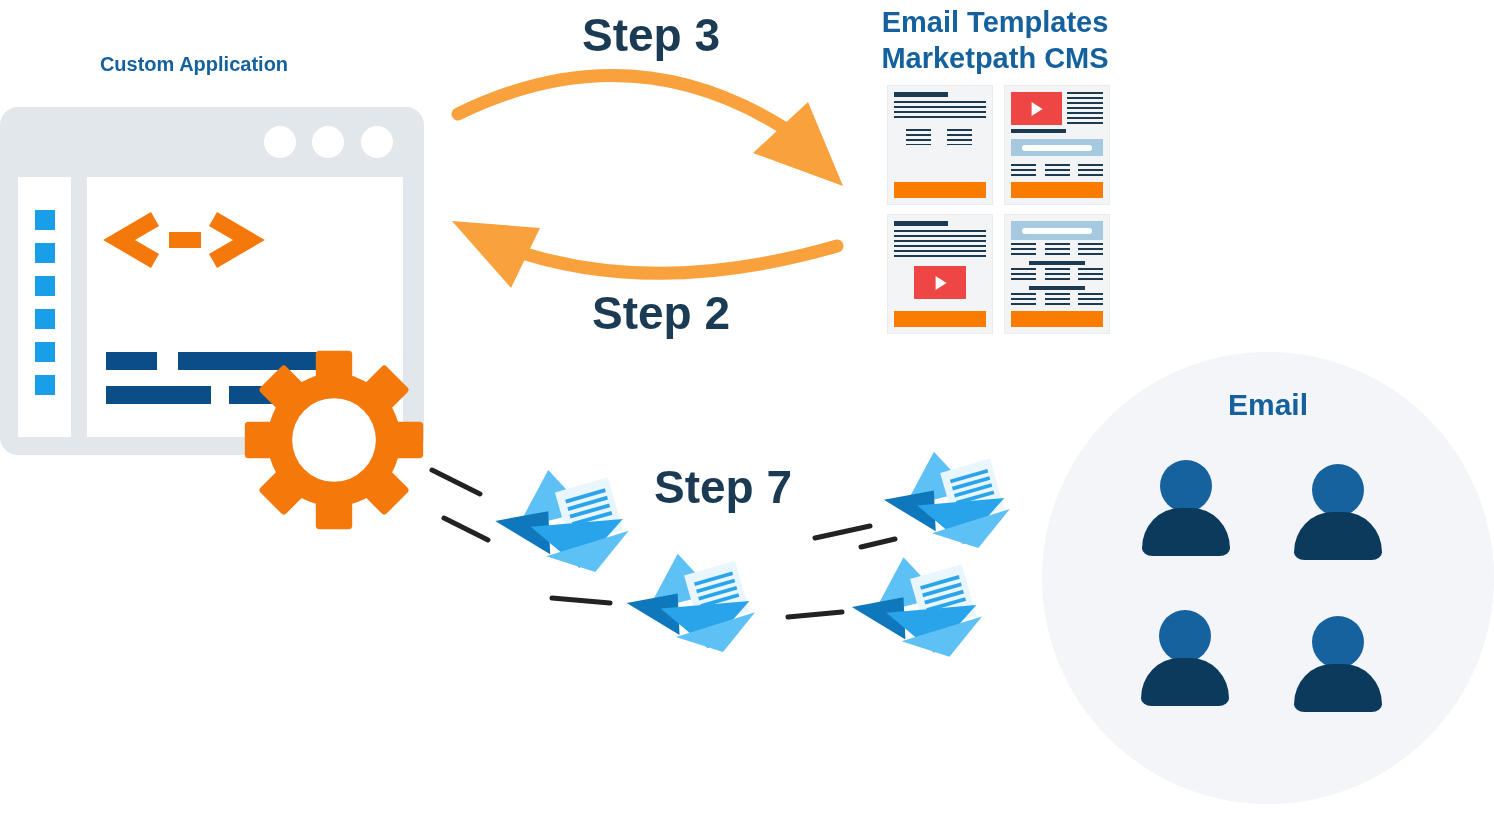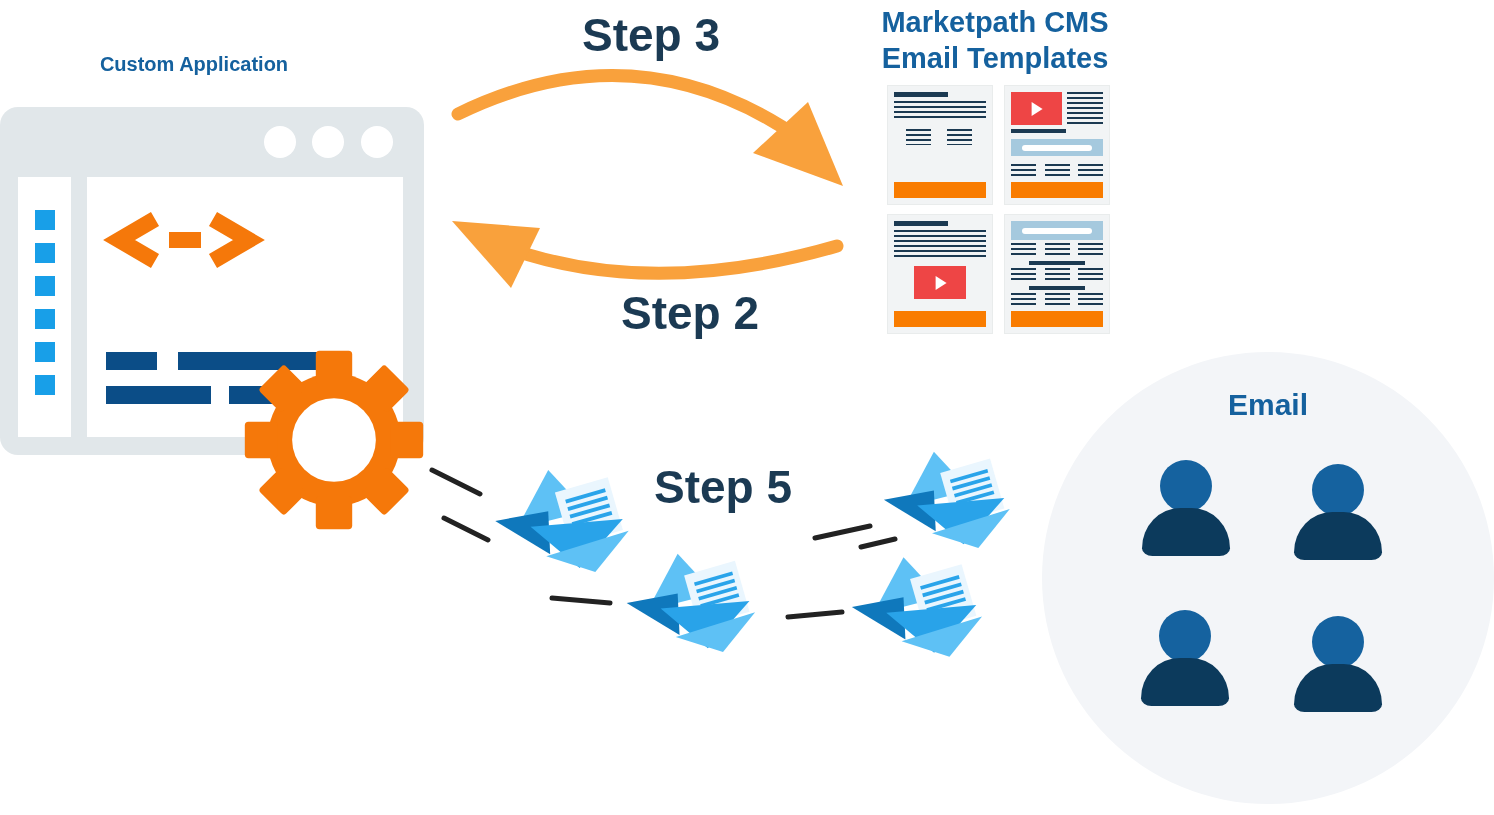--- a/index.html
+++ b/index.html
@@ -6,21 +6,21 @@
   html,body { background:#fff; }
   body { font-family:"Liberation Sans", sans-serif; }
   .canvas { position:relative; width:1494px; height:815px; background:#fff; overflow:hidden; }
 
   
   .heading { position:absolute; color:#15619E; font-weight:600; text-align:center; }
   .h-custom-app { left:38px; top:53px; width:312px; font-size:20px; }
   .h-marketpath { left:852px; top:4px; width:286px; font-size:29px; line-height:36px; }
   .step-label { position:absolute; color:#1B3A53; font-weight:600; font-size:46px; text-align:center; }
   .s1 { left:553px; top:8px;  width:196px; }
-  .s2 { left:563px; top:286px; width:196px;text-align:right; }
+  .s2 { left:563px; top:286px; width:196px; }
   .s3 { left:633px; top:460px; width:180px; }
 
   
   .app-window { position:absolute; left:0; top:107px; width:424px; height:348px; background:#E1E7EA; border-radius:18px; }
   .win-dot { position:absolute; top:19px; width:32px; height:32px; border-radius:50%; background:#fff; }
   .win-sidebar { position:absolute; left:18px; top:70px; width:53px; height:260px; background:#fff;
                  display:flex; flex-direction:column; align-items:center; padding-top:33px; gap:13px; }
   .sq { width:20px; height:20px; background:#189FE8; flex:0 0 auto; }
   .win-content { position:absolute; left:87px; top:70px; width:316px; height:260px; background:#fff; }
   .code-icon { position:absolute; left:16px; top:35px; overflow:visible; }
@@ -72,26 +72,26 @@
   .p1 { left:100px; top:108px; } .p2 { left:252px; top:112px; }
   .p3 { left:99px;  top:258px; } .p4 { left:252px; top:264px; }
 </style>
 </head>
 <body>
 
 <div class="canvas">
 
   <div class="heading h-custom-app">Custom Application</div>
   <div class="heading h-marketpath">
+    <div>Email Templates</div>
     <div>Marketpath CMS</div>
-    <div>Email Templates</div>
   </div>
   <div class="step-label s1">Step 3</div>
   <div class="step-label s2">Step 2</div>
-  <div class="step-label s3">Step 5</div>
+  <div class="step-label s3">Step 7</div>
 
   <div class="app-window">
     <div class="win-dot" style="left:264px;"></div>
     <div class="win-dot" style="left:312px;"></div>
     <div class="win-dot" style="left:361px;"></div>
     <div class="win-sidebar">
       <div class="sq"></div>
       <div class="sq"></div>
       <div class="sq"></div>
       <div class="sq"></div>

